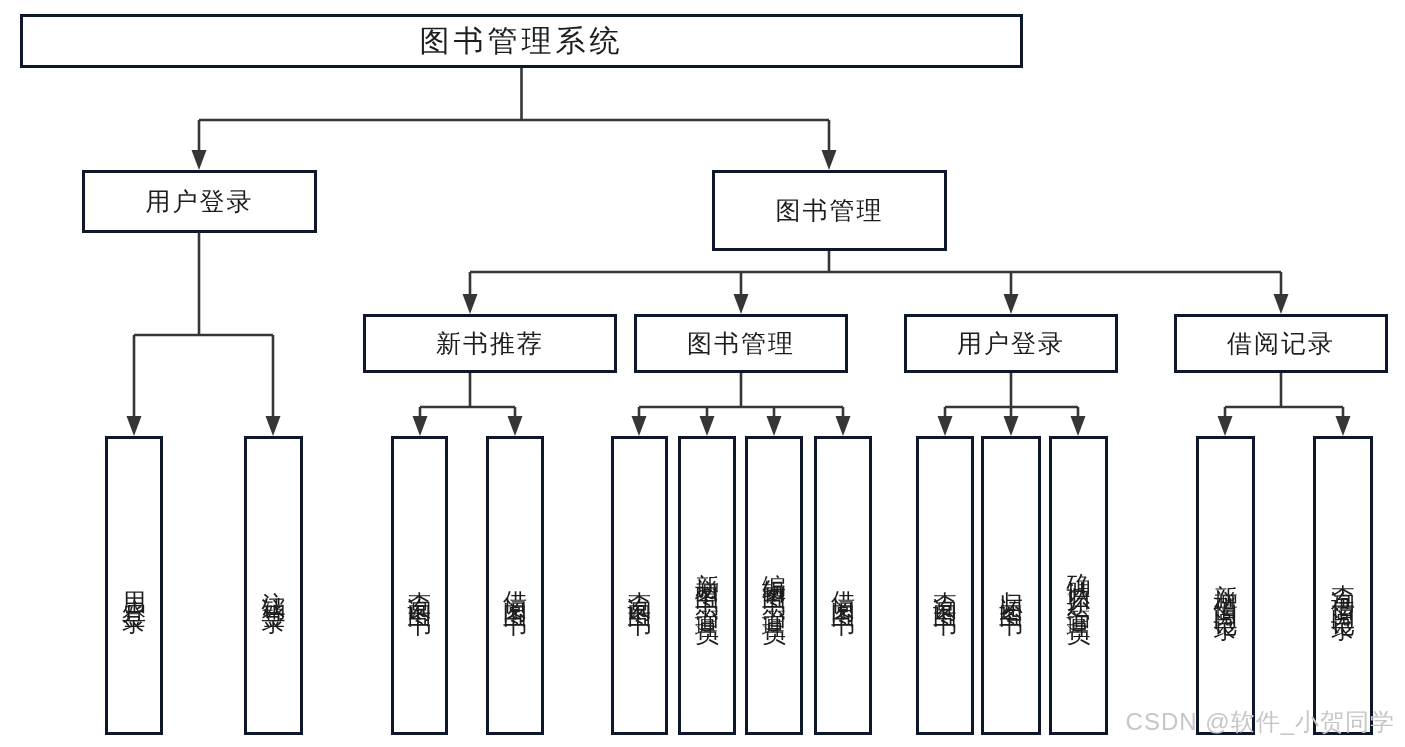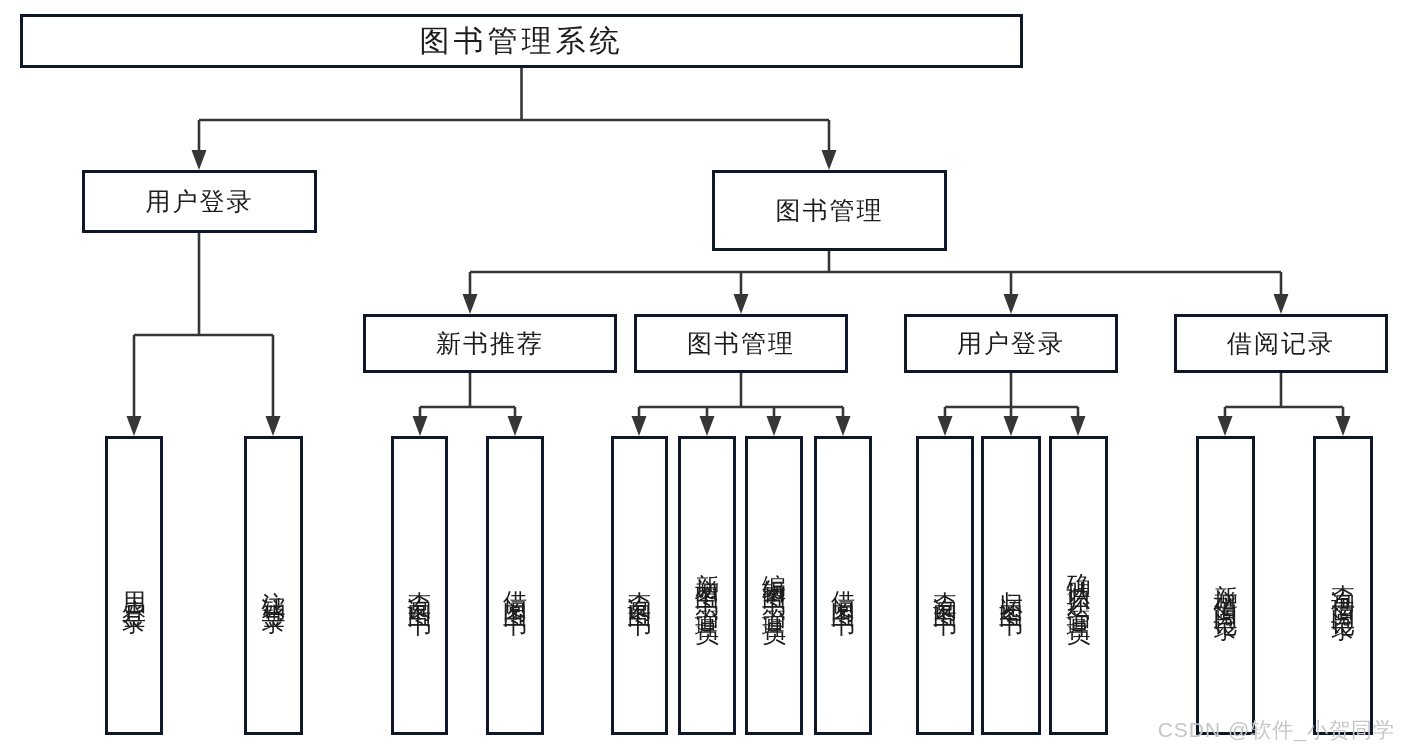--- a/index.html
+++ b/index.html
@@ -14,22 +14,22 @@
     position:absolute;background:#ffffff;border:3px solid #0f172a;box-sizing:border-box;
     display:flex;align-items:center;justify-content:center;color:#1d1d1d;
   }
   .title{font-size:30px;letter-spacing:4px;font-weight:500;}
   .hbox{font-size:25px;letter-spacing:2px;}
   .vbox{
     writing-mode:vertical-rl;text-orientation:mixed;
     font-size:24px;letter-spacing:7px;line-height:1;
   }
   .watermark{
-    position:absolute;right:10px;bottom:3px;z-index:5;
-    font-size:21px;color:#c6c6c6;letter-spacing:1px;white-space:nowrap;
+    position:absolute;right:10px;bottom:9px;z-index:5;
+    font-size:24px;color:#c6c6c6;letter-spacing:1px;white-space:nowrap;
   }
 </style>
 </head>
 <body>
 
 <div class="stage">
 
   <svg class="connectors" viewBox="0 0 1405 747" xmlns="http://www.w3.org/2000/svg">
     <path d="M521.5 68 V120 M199 120 H829 M199 120 V152 M829 120 V152"></path>
     <path d="M199 233 V335 M134 335 H273 M134 335 V418 M273 335 V418"></path>

